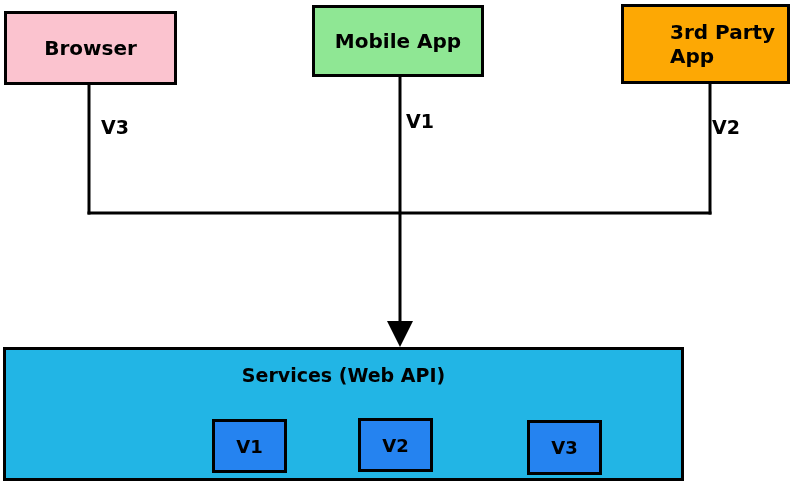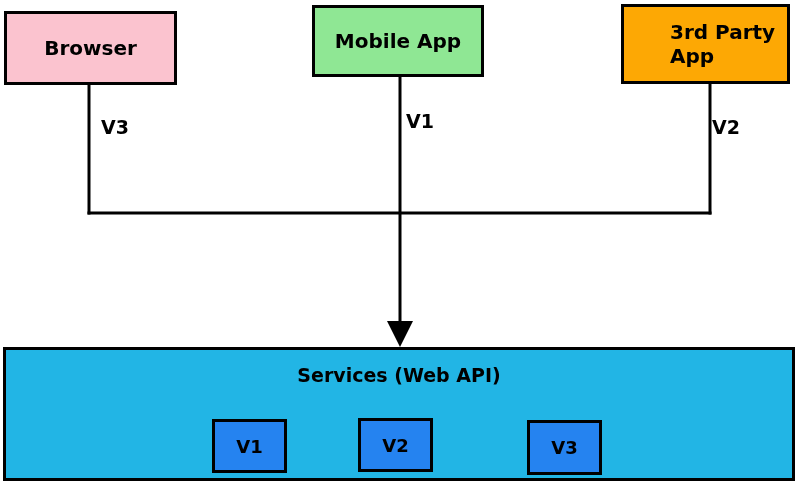--- a/index.html
+++ b/index.html
@@ -32,21 +32,21 @@
     font-size: 19px;
     color: #000000;
   }
   #edge-label-v3 { left: 101px; top: 116px; }
   #edge-label-v1 { left: 406px; top: 110px; }
   #edge-label-v2 { left: 712px; top: 116px; }
 
   #services-box {
     position: absolute;
     left: 3px; top: 347px;
-    width: 792px; height: 134px;
+    width: 681px; height: 134px;
     border: 3px solid #000000;
     box-sizing: border-box;
   }
   #services-title {
     position: absolute;
     left: 0; top: 14px;
     width: 100%;
     text-align: center;
     font-weight: bold;
     font-size: 19px;

